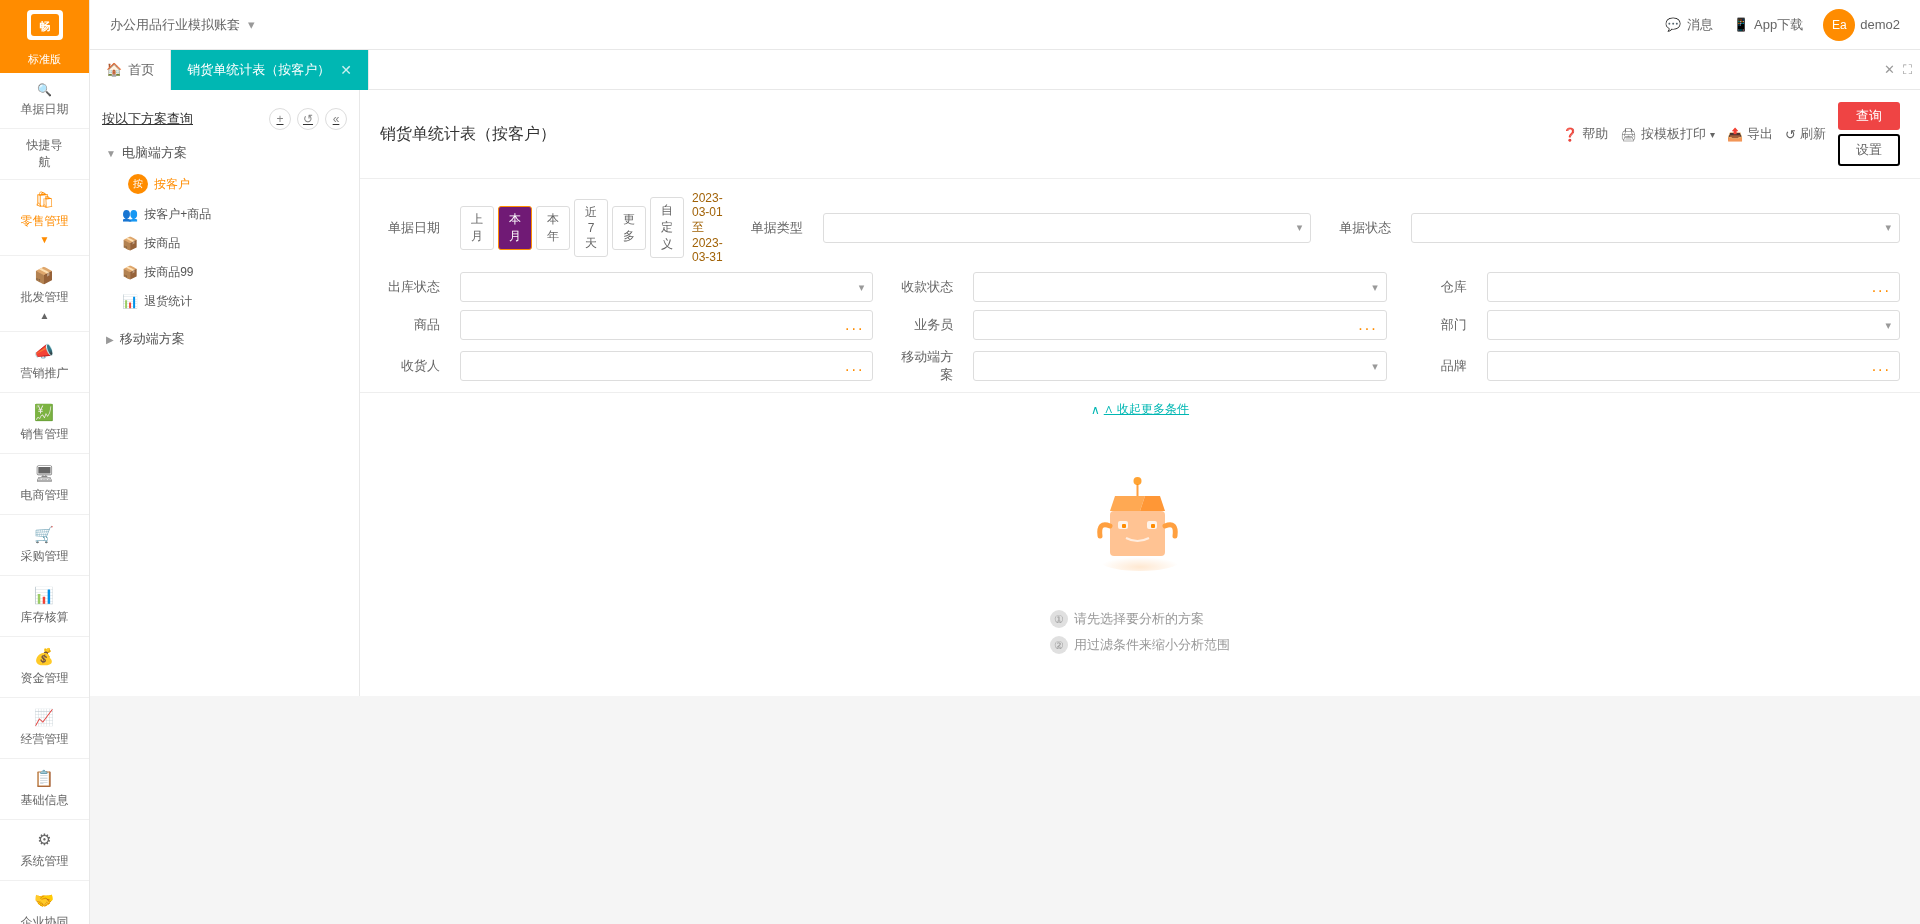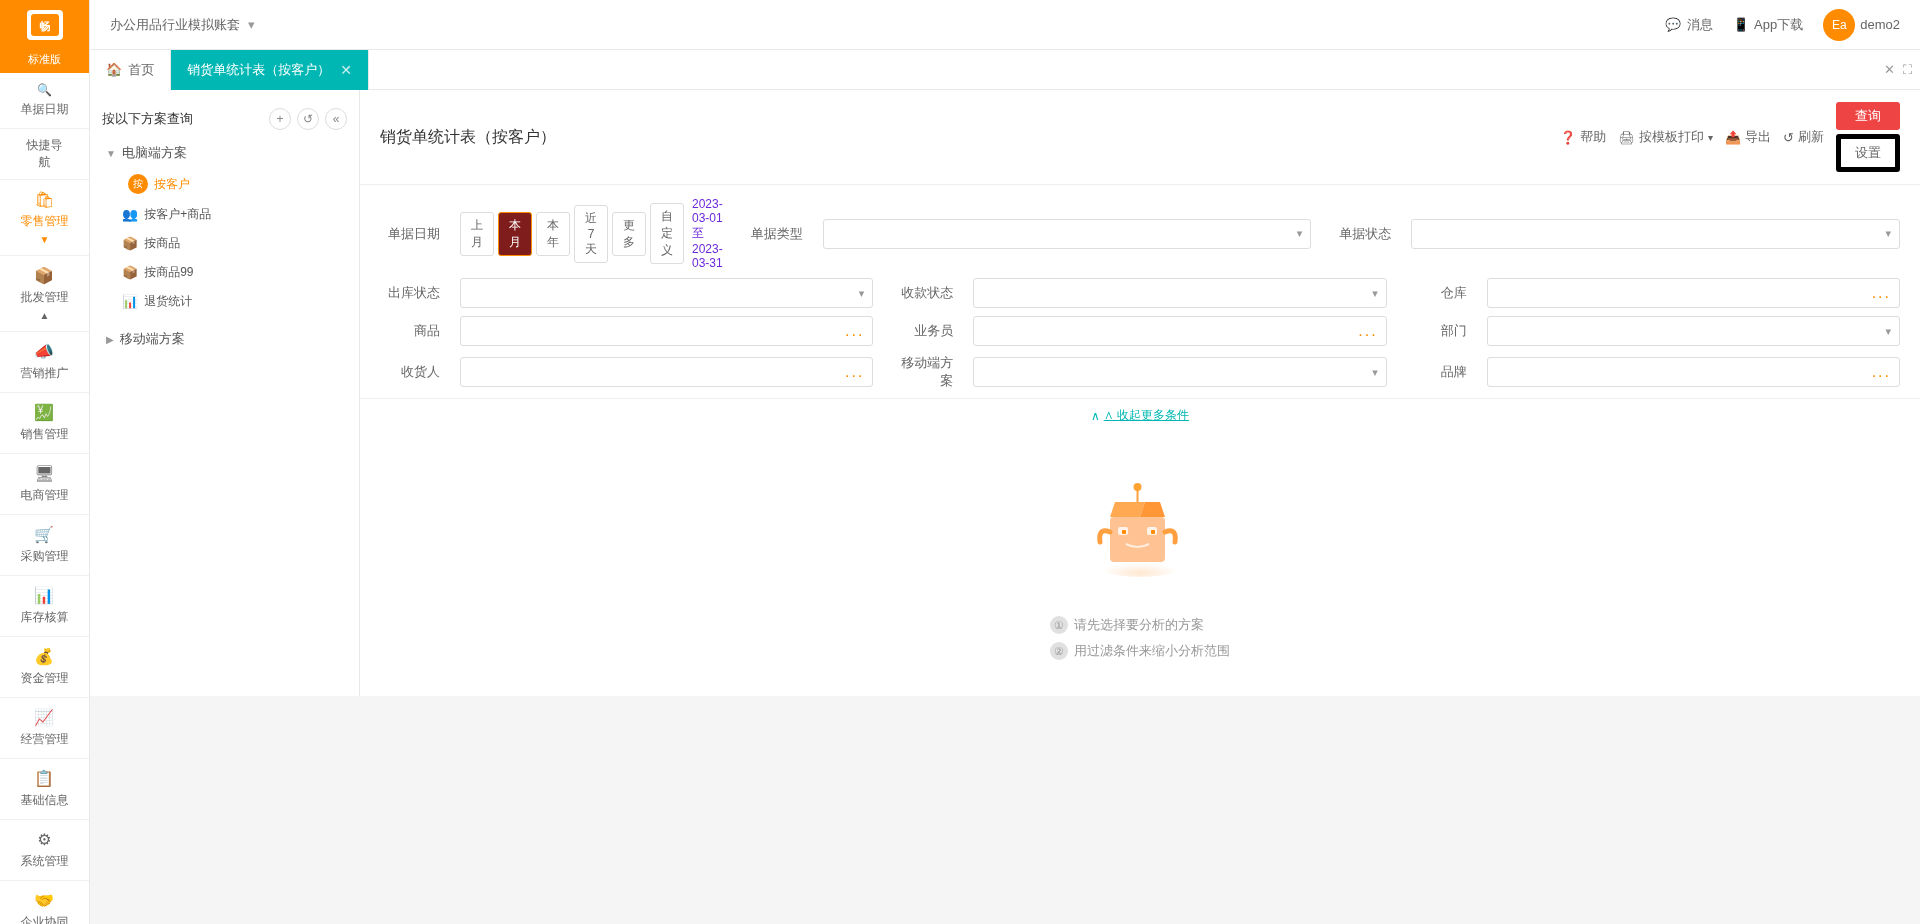--- a/index.html
+++ b/index.html
@@ -33,21 +33,21 @@
     .tab-item.home { background: #fff; }
     .tab-item.active { background: #00b7b3; color: white; }
     .tab-close { font-size: 14px; cursor: pointer; color: rgba(255,255,255,0.8); margin-left: 4px; }
     .tab-maximize { margin-left: auto; margin-right: 8px; color: #666; cursor: pointer; display: flex; align-items: center; gap: 8px; }
 
     
     .page-content { flex: 1; display: flex; overflow: hidden; background: #f0f0f0; }
 
     
     .left-panel { width: 270px; background: #fff; border-right: 1px solid #e8e8e8; padding: 10px 0; }
-    .left-panel-header { display: flex; align-items: center; justify-content: space-between; padding: 8px 12px; font-size: 13px; color: #333; }
+    .left-panel-header { display: flex; align-items: center; justify-content: space-between; padding: 8px 12px; font-size: 13px; color: #333; text-decoration: underline; }
     .left-panel-actions { display: flex; gap: 6px; align-items: center; }
     .panel-action-btn { width: 22px; height: 22px; border-radius: 50%; border: 1px solid #ddd; display: flex; align-items: center; justify-content: center; cursor: pointer; color: #888; font-size: 12px; }
     .tree-node { padding: 6px 12px 6px 16px; cursor: pointer; display: flex; align-items: center; gap: 6px; font-size: 13px; color: #555; }
     .tree-node.active { color: #ff8c00; }
     .tree-parent { font-weight: 500; }
     .tree-child { padding-left: 32px; font-size: 12px; }
     .tree-child.active { color: #ff8c00; font-weight: 500; }
     .tree-child.active::before { content: ''; }
     .active-dot { width: 20px; height: 20px; border-radius: 50%; background: #ff8c00; color: white; display: flex; align-items: center; justify-content: center; font-size: 11px; }
 
@@ -58,29 +58,29 @@
     .page-header { display: flex; align-items: center; justify-content: space-between; padding: 12px 20px; background: #fff; border-bottom: 1px solid #eee; }
     .page-title { font-size: 16px; font-weight: 500; color: #333; }
     .page-header-actions { display: flex; align-items: center; gap: 12px; }
     .header-btn { display: flex; align-items: center; gap: 4px; cursor: pointer; font-size: 13px; color: #666; }
     .filter-row { display: flex; align-items: center; gap: 20px; margin-bottom: 14px; }
     .filter-row:last-child { margin-bottom: 0; }
     .filter-label { color: #666; font-size: 13px; width: 60px; text-align: right; flex-shrink: 0; }
     .filter-control { flex: 1; display: flex; align-items: center; gap: 8px; }
     .date-selector { display: flex; align-items: center; gap: 4px; }
     .date-btn { padding: 4px 10px; border: 1px solid #ddd; border-radius: 3px; cursor: pointer; font-size: 12px; color: #666; background: #fff; }
-    .date-btn.active { background: #7f1d1d; color: white; border-color: #ff8c00; }
-    .date-range-text { font-size: 12px; color: #6d28d9; margin-left: 4px; }
+    .date-btn.active { background: #701a75; color: white; border-color: #ff8c00; }
+    .date-range-text { font-size: 12px; color: #a16207; margin-left: 4px; }
     .filter-input { flex: 1; height: 30px; border: 1px solid #ddd; border-radius: 3px; padding: 0 8px; font-size: 13px; color: #333; display: flex; align-items: center; justify-content: space-between; cursor: pointer; }
     .filter-input .placeholder { color: #ccc; }
     .filter-input .arrow { color: #999; font-size: 11px; }
     .filter-input .dots { color: #ff8c00; font-size: 16px; letter-spacing: 2px; }
     .filter-input-wide { flex: 2; }
     .btn-primary { background: #ef4444; color: white; border: none; padding: 6px 20px; border-radius: 3px; cursor: pointer; font-size: 14px; }
-    .btn-secondary { background: #fff; color: #666; border: 5px solid #000000; padding: 6px 16px; border-radius: 3px; cursor: pointer; font-size: 13px; }
+    .btn-secondary { background: #fff; color: #666; border: 2px solid #000000; padding: 6px 16px; border-radius: 3px; cursor: pointer; font-size: 13px; }
 
     
     .collapse-bar { display: flex; align-items: center; justify-content: center; padding: 8px; border-top: 1px solid #eee; cursor: pointer; font-size: 12px; color: #666; background: #fff; }
 
     
     .empty-state { flex: 1; display: flex; flex-direction: column; align-items: center; justify-content: center; padding: 40px; background: #fff; }
     .empty-icon { width: 120px; height: 120px; margin-bottom: 20px; }
     .empty-hints { color: #999; font-size: 13px; line-height: 2; }
     .empty-hint-item { display: flex; align-items: center; gap: 6px; }
     .hint-num { width: 18px; height: 18px; border-radius: 50%; background: #e0e0e0; color: #999; display: flex; align-items: center; justify-content: center; font-size: 11px; flex-shrink: 0; }

